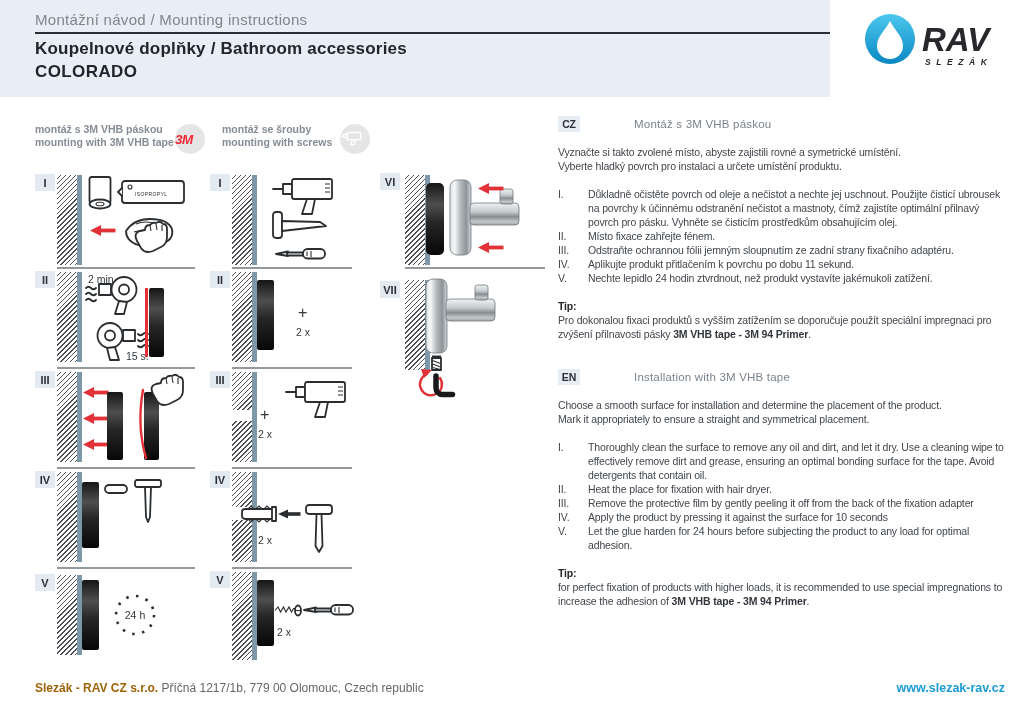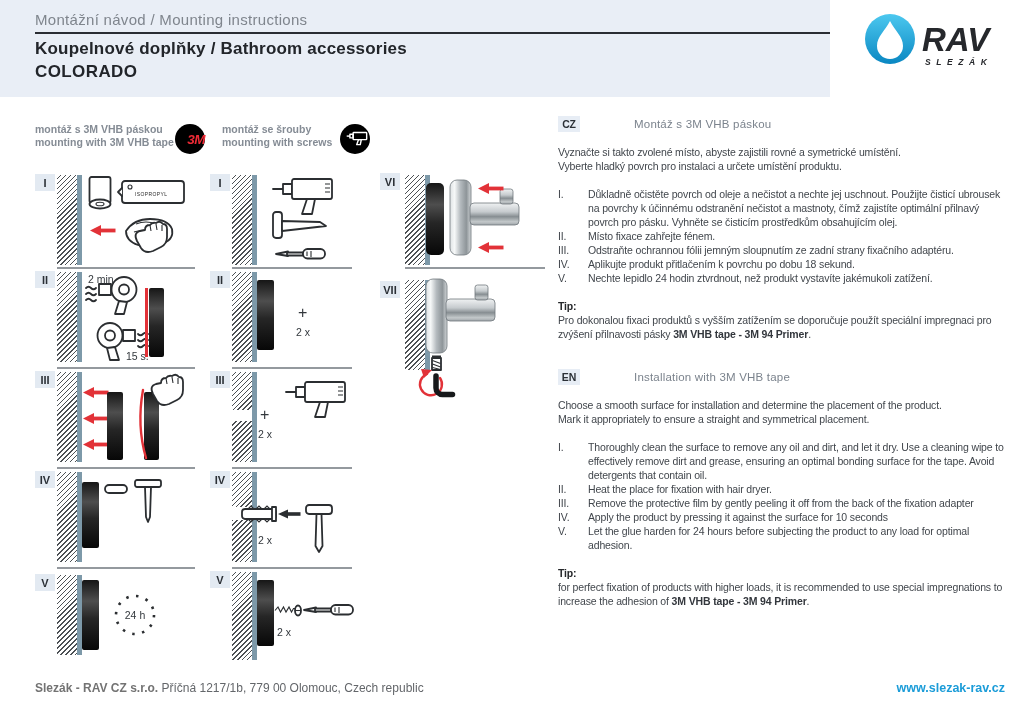--- a/index.html
+++ b/index.html
@@ -9,22 +9,22 @@
   
   .header-band{position:absolute;left:0;top:0;width:830px;height:97px;background:#e9eef6;}
   .doc-type{position:absolute;left:35px;top:11px;font-size:15px;color:#7f858d;letter-spacing:.3px;}
   .header-rule{position:absolute;left:35px;top:32px;width:795px;height:1.6px;background:#2a2d33;}
   .page-title{position:absolute;left:35px;top:39px;font-size:17px;font-weight:bold;color:#22252a;letter-spacing:.2px;}
   .product-name{position:absolute;left:35px;top:62px;font-size:17px;font-weight:bold;color:#22252a;letter-spacing:.4px;}
   .logo{position:absolute;left:862px;top:10px;font-style:italic;}
 
   
   .col-head{position:absolute;font-size:10.5px;font-weight:bold;color:#858c95;line-height:13px;}
-  .head-circle{position:absolute;width:30px;height:30px;border-radius:50%;background:#000000;
-               display:flex;align-items:center;justify-content:flex-end;}
+  .head-circle{position:absolute;width:30px;height:30px;border-radius:50%;background:#e5e5e5;
+               display:flex;align-items:center;justify-content:flex-start;}
   .threeM{color:#ee2a35;font-weight:bold;font-style:italic;font-size:13.5px;letter-spacing:-0.5px;}
 
   .badge{position:absolute;width:20px;height:17px;background:#e3eaf2;color:#2b3036;
          font-size:11px;font-weight:bold;display:flex;align-items:center;justify-content:center;}
   .wall{position:absolute;width:20px;border-right:5px solid #7d99a9;
         background:repeating-linear-gradient(135deg,#ffffff 0px,#ffffff 2.4px,#4c5054 2.4px,#4c5054 3.5px);}
   .sep{position:absolute;height:1.5px;background:#94999e;}
   .illus{position:absolute;overflow:visible;}
 
   .ln{fill:#ffffff;stroke:#2b2e31;stroke-width:1.8;stroke-linejoin:round;stroke-linecap:round;}
@@ -49,21 +49,21 @@
   .ilist{margin-bottom:14px;}
   .li{display:flex;}
   .li-num{width:30px;flex:none;}
   .li-text{flex:1;}
   .tip-label{font-weight:bold;color:#26282b;}
   .lang-block{margin-bottom:28px;}
   b{color:#33373d;}
 
   
   .footer{position:absolute;left:35px;top:681px;width:970px;font-size:12px;color:#63666a;}
-  .footer-company{color:#737373;font-weight:bold;}
+  .footer-company{color:#a16207;font-weight:bold;}
   .footer-site{position:absolute;right:0;top:0;color:#1b9cd8;font-weight:bold;font-size:12.5px;text-decoration:none;}
 </style>
 </head>
 <body>
 
 <div class="page">
 
   <svg width="0" height="0" style="position:absolute" aria-hidden="true">
     <defs>
       <linearGradient id="gDark" x1="0" y1="0" x2="0" y2="1">
@@ -353,21 +353,21 @@
         <div class="li">
           <div class="li-num">II.</div>
           <div class="li-text">Místo fixace zahřejte fénem.</div>
         </div>
         <div class="li">
           <div class="li-num">III.</div>
           <div class="li-text">Odstraňte ochrannou fólii jemným sloupnutím ze zadní strany fixačního adaptéru.</div>
         </div>
         <div class="li">
           <div class="li-num">IV.</div>
-          <div class="li-text">Aplikujte produkt přitlačením k povrchu po dobu 18 sekund.</div>
+          <div class="li-text">Aplikujte produkt přitlačením k povrchu po dobu 11 sekund.</div>
         </div>
         <div class="li">
           <div class="li-num">V.</div>
           <div class="li-text">Nechte lepidlo 24 hodin ztvrdnout, než produkt vystavíte jakémukoli zatížení.</div>
         </div>
       </div>
       <div class="tip-label">Tip:</div>
       <div><span>Pro dokonalou fixaci produktů s vyšším zatížením se doporučuje použít speciální impregnaci pro zvýšení přilnavosti pásky </span><b>3M VHB tape - 3M 94 Primer</b><span>.</span></div>
     </div>
 

